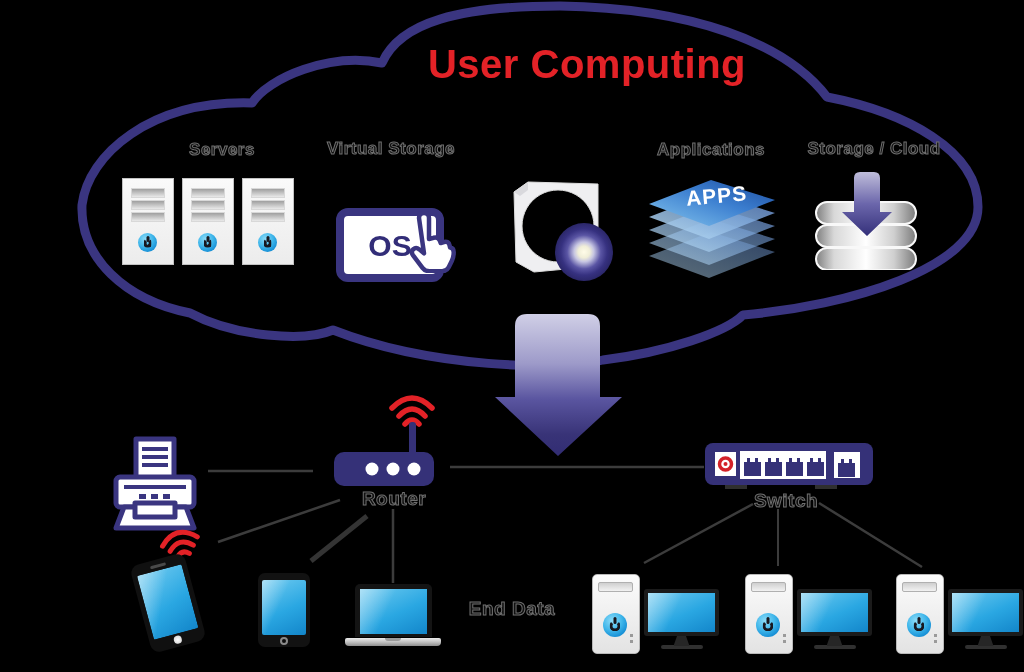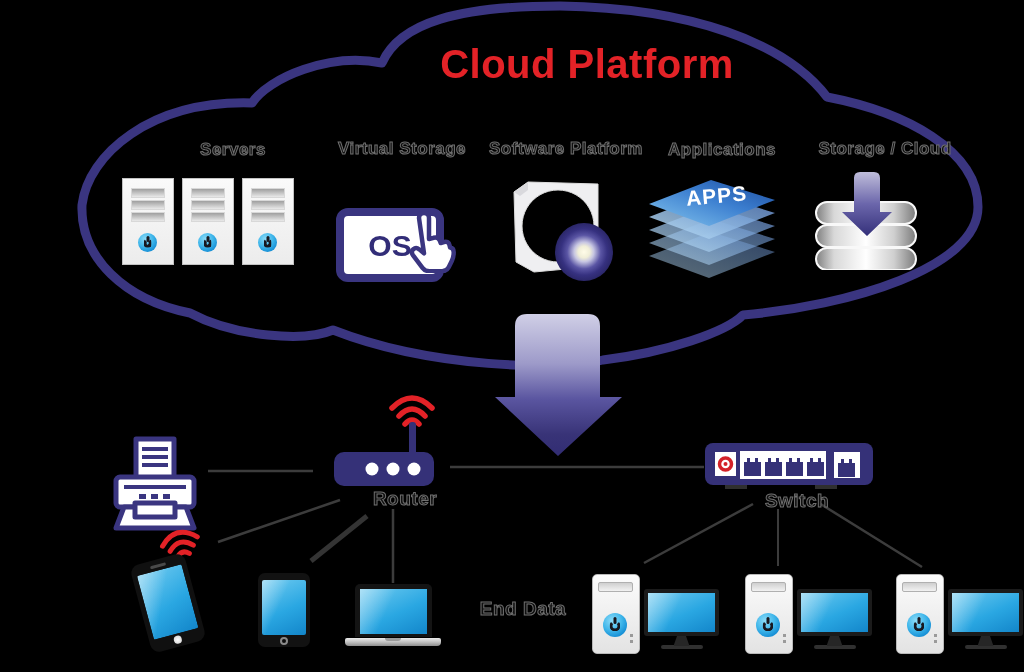--- a/index.html
+++ b/index.html
@@ -3,21 +3,21 @@
 <meta charset="utf-8">
 <style>
   html,body{margin:0;padding:0;background:#000;}
   #canvas{position:relative;width:1024px;height:672px;background:#000;overflow:hidden;
           font-family:"Liberation Sans",sans-serif;}
   .abs{position:absolute;}
 
   
   .dlabel{position:absolute;font-weight:bold;color:#101010;white-space:nowrap;
           transform:translateX(-50%);-webkit-text-stroke:1px #6f6f6f;
-          letter-spacing:.5px;margin-left:11px;}
+          letter-spacing:.5px;}
   .clabel{font-size:17px;}
   .nlabel{font-size:19px;}
   .main-title{position:absolute;left:587px;top:42px;transform:translateX(-50%);
               color:#e32227;font-size:40px;font-weight:bold;white-space:nowrap;letter-spacing:.5px;}
 
   
   .pwr{position:absolute;border-radius:50%;
        background:radial-gradient(circle at 38% 32%,#8edcf8 0%,#3fb6ea 45%,#1a93d8 72%,#0f7ec0 100%);}
   .pwr::before{content:"";position:absolute;left:50%;top:55%;width:46%;height:46%;
        transform:translate(-50%,-50%);border:3px solid #181820;border-radius:50%;
@@ -103,25 +103,24 @@
         <stop offset="1" stop-color="#322d74"></stop>
       </linearGradient>
     </defs>
     <path d="M82 205 C88 155 150 100 252 103 C268 78 330 52 382 63 C400 22 460 6 560 6
          C690 8 785 42 827 97 C905 112 978 150 978 207 C978 268 848 306 743 315
          C726 332 668 352 603 360 C560 371 430 368 333 330 C305 342 235 337 190 313
          C125 300 80 258 82 205 Z" fill="none" stroke="#3a3580" stroke-width="9" stroke-linejoin="round"></path>
     <path d="M495 397 L515 397 L515 326 Q515 314 527 314 L588 314 Q600 314 600 326 L600 397 L622 397 L558 456 Z" fill="url(#bigArrowGrad)"></path>
   </svg>
 
-  <div class="main-title">Cloud Platform</div>
+  <div class="main-title">User Computing</div>
 
   <div class="dlabel clabel" style="left:222px;top:140px">Servers</div>
   <div class="dlabel clabel" style="left:391px;top:139px">Virtual Storage</div>
-  <div class="dlabel clabel" style="left:555px;top:139px">Software Platform</div>
   <div class="dlabel clabel" style="left:711px;top:140px">Applications</div>
   <div class="dlabel clabel" style="left:874px;top:139px">Storage / Cloud</div>
 
   <div class="abs" style="left:122px;top:178px;width:170px;height:85px">
     <div class="server" style="left:0">
       <div class="slot" style="top:9px"></div>
         <div class="slot" style="top:21px"></div>
       <div class="slot" style="top:33px"></div>
       <div class="pwr"></div>
     </div>

